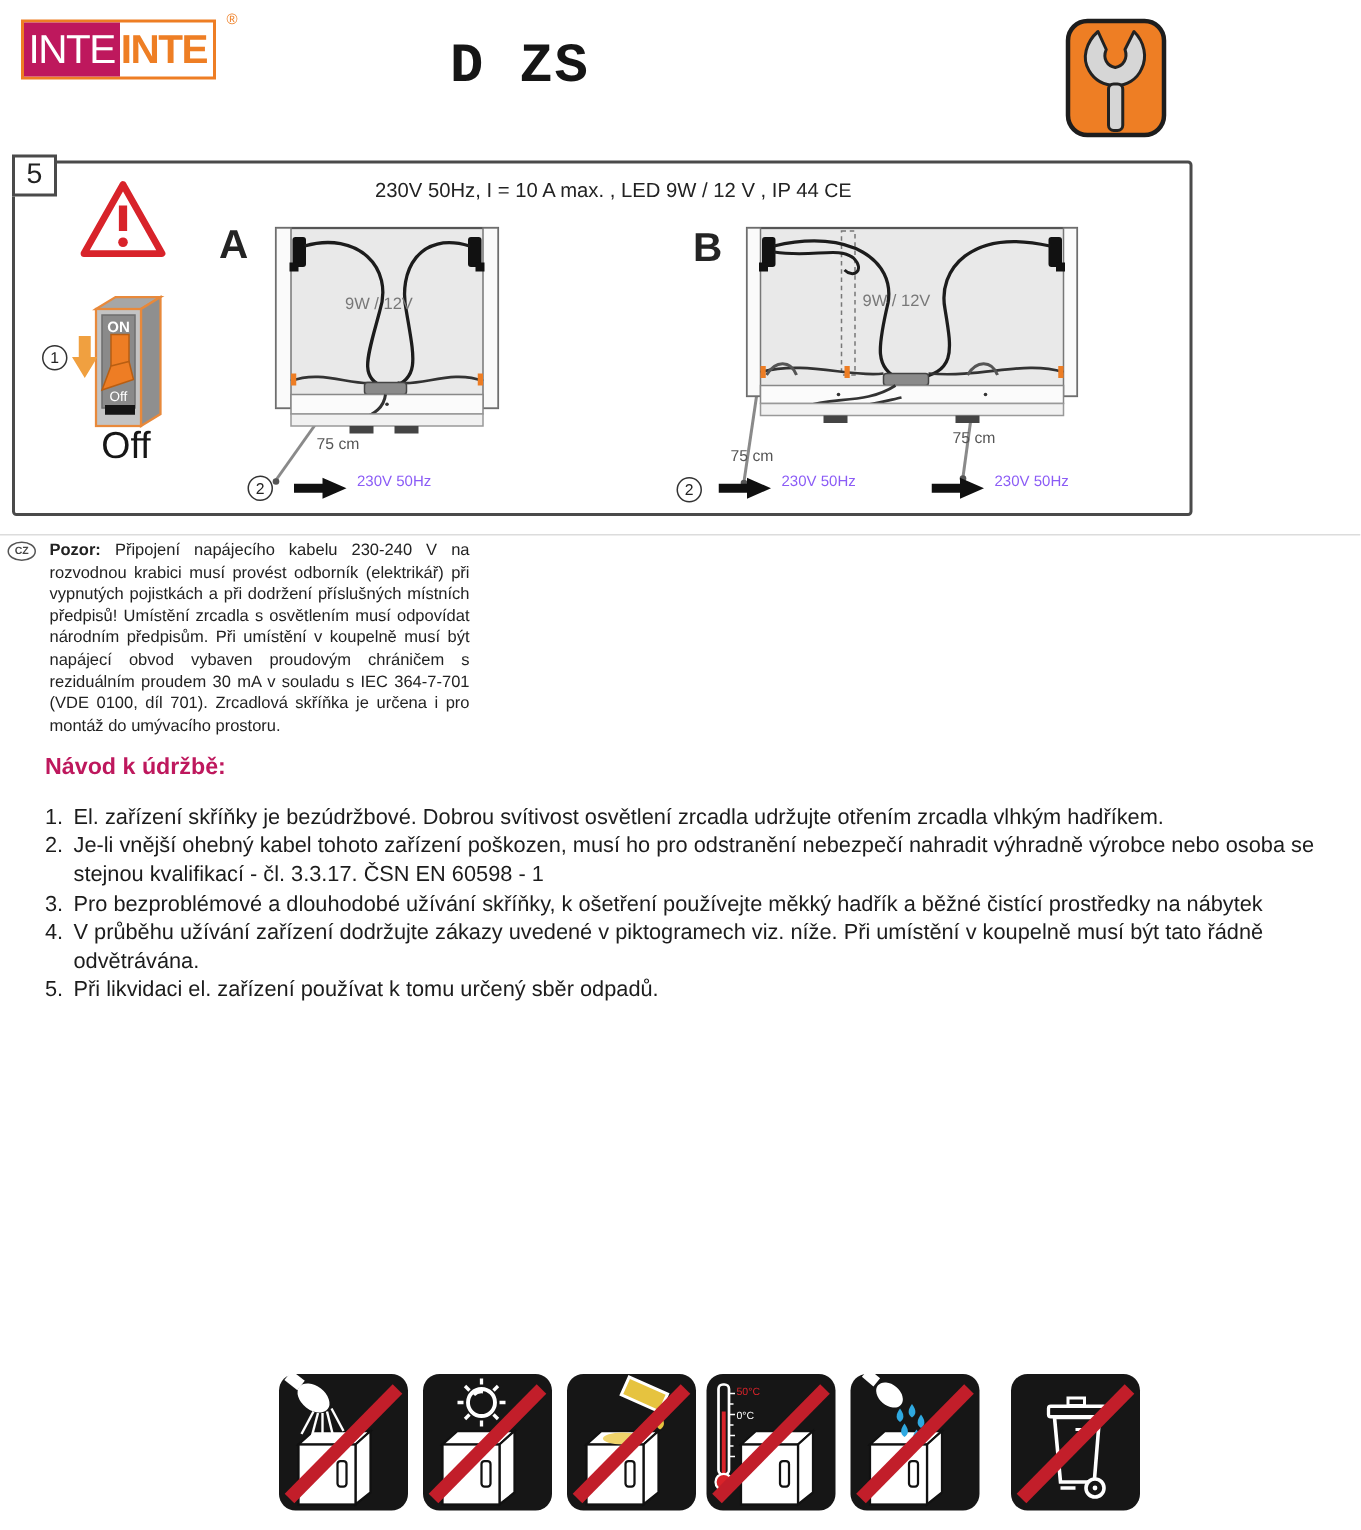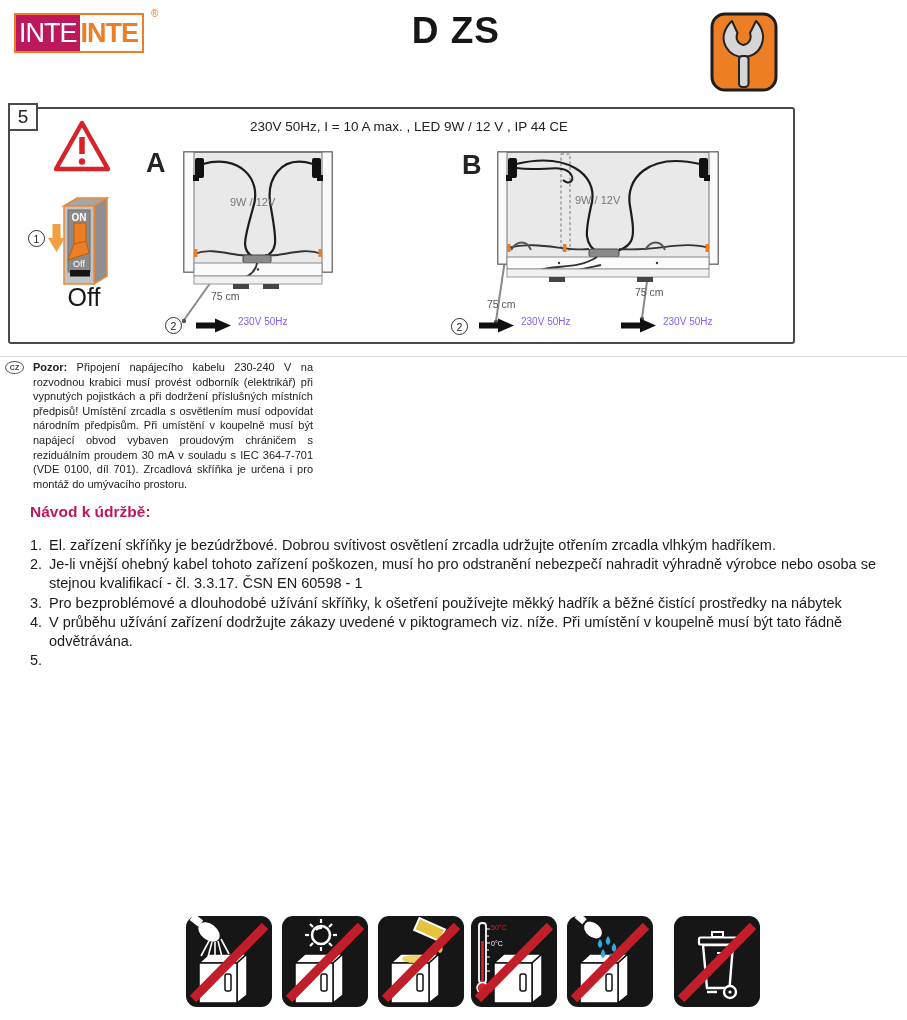--- a/index.html
+++ b/index.html
@@ -6,22 +6,22 @@
   html,body { width:907px; height:1020px; overflow:hidden; background:#fff;
     font-family:"Liberation Sans", sans-serif; color:#1a1a1a; }
   .page { position:relative; width:907px; height:1020px; background:#fff; }
 
   
   .logo { position:absolute; left:14px; top:13px; display:inline-flex; border:2px solid #EE7E24;
     background:#fff; height:40px; align-items:stretch; }
   .logo .p1 { background:#be185d; color:#fff; font-weight:normal; font-size:27px; line-height:36px; padding:0 3px; letter-spacing:-1px;}
   .logo .p2 { color:#EE7E24; font-weight:bold; font-size:27px; line-height:36px; padding:0 4px 0 1px; letter-spacing:-1px;}
   .logo-reg { position:absolute; left:151px; top:8px; font-size:10px; color:#EE7E24; }
-  .title { position:absolute; left:300px; top:10px; width:200px; text-align:right;
-    font-size:37px; font-weight:bold; letter-spacing:1px; color:#161616; }
+  .title { position:absolute; left:300px; top:24px; width:200px; text-align:left;
+    font-size:37px; font-weight:bold; letter-spacing:1px; color:#161616;font-family:Liberation Mono, monospace; }
   .tool-badge { position:absolute; left:710px; top:12px; }
 
   
   .sec-box { position:absolute; left:8px; top:107px; width:787px; height:237px;
     border:2px solid #4a4a4a; border-radius:3px; background:#fff; }
   .sec-tab { position:absolute; left:8px; top:103px; width:30px; height:28px; background:#fff;
     border:2px solid #4a4a4a; z-index:3; font-size:19px; display:flex; align-items:center;
     justify-content:center; color:#222; }
   .spec-line { position:absolute; left:250px; top:119px; font-size:13.5px; color:#222; z-index:2;}
   .ce { font-weight:normal; letter-spacing:0px; font-size:13px; }
@@ -193,21 +193,21 @@
 
   <div class="cz-badge">CZ</div>
   <p class="warn"><b>Pozor:</b> <span>Připojení napájecího kabelu 230-240 V na rozvodnou krabici musí provést odborník (elektrikář) při vypnutých pojistkách a při dodržení příslušných místních předpisů! Umístění zrcadla s osvětlením musí odpovídat národním předpisům. Při umístění v koupelně musí být napájecí obvod vybaven proudovým chráničem s reziduálním proudem 30 mA v souladu s IEC 364-7-701 (VDE 0100, díl 701). Zrcadlová skříňka je určena i pro montáž do umývacího prostoru.</span></p>
 
   <div class="maint-head">Návod k údržbě:</div>
   <ol class="maint-list">
     <li class="oneline"><span class="num">1.</span><span>El. zařízení skříňky je bezúdržbové. Dobrou svítivost osvětlení zrcadla udržujte otřením zrcadla vlhkým hadříkem.</span></li>
     <li><span class="num">2.</span><span>Je-li vnější ohebný kabel tohoto zařízení poškozen, musí ho pro odstranění nebezpečí nahradit výhradně výrobce nebo osoba se stejnou kvalifikací - čl. 3.3.17. ČSN EN 60598 - 1</span></li>
     <li class="oneline"><span class="num">3.</span><span>Pro bezproblémové a dlouhodobé užívání skříňky, k ošetření používejte měkký hadřík a běžné čistící prostředky na nábytek</span></li>
     <li><span class="num">4.</span><span>V průběhu užívání zařízení dodržujte zákazy uvedené v piktogramech viz. níže. Při umístění v koupelně musí být tato řádně odvětrávána.</span></li>
-    <li class="oneline"><span class="num">5.</span></li>
+    <li class="oneline"><span class="num">5.</span><span>Při likvidaci el. zařízení používat k tomu určený sběr odpadů.</span></li>
   </ol>
 
   <svg class="picto" style="left:185px;" viewBox="0 0 88 93">
     <rect x="1" y="1" width="86" height="91" rx="11" fill="#161616"></rect>
     <polygon points="14,48 24,39 62,39 52,48" fill="#fff" stroke="#111" stroke-width="1.5"></polygon>
     <polygon points="52,48 62,39 62,80 52,88" fill="#fff" stroke="#111" stroke-width="1.5"></polygon>
     <rect x="14" y="48" width="38" height="40" fill="#fff" stroke="#111" stroke-width="1.5"></rect>
     <rect x="40" y="59" width="6" height="17" rx="2" fill="#fff" stroke="#111" stroke-width="1.5"></rect>
     <ellipse cx="24" cy="17" rx="12" ry="8" transform="rotate(38 24 17)" fill="#fff"></ellipse>
     <rect x="6" y="1" width="11" height="8" transform="rotate(38 11 5)" fill="#fff"></rect>

